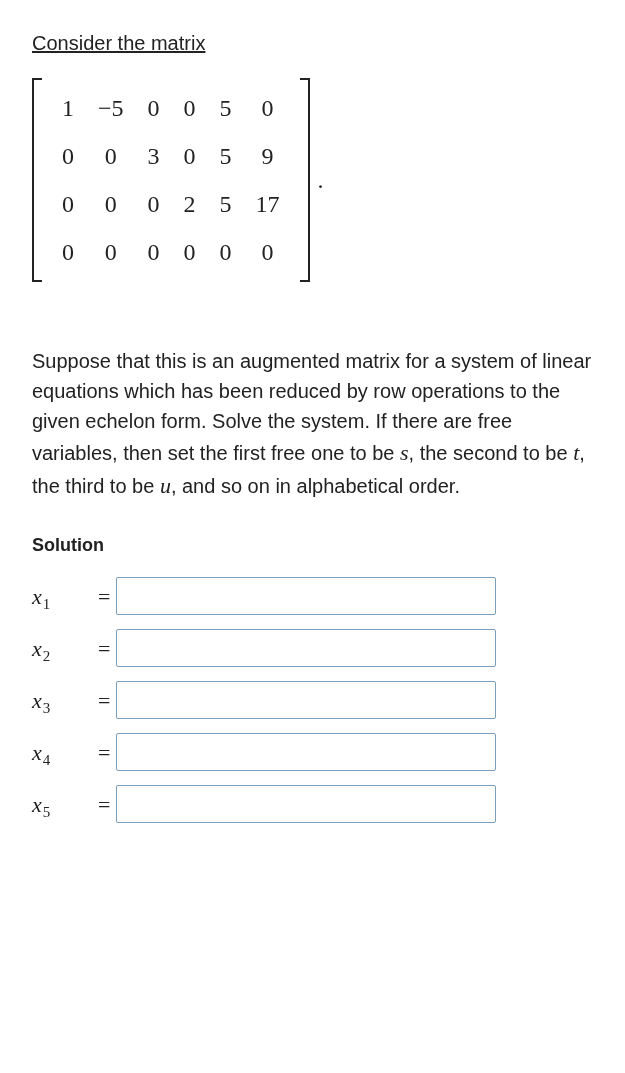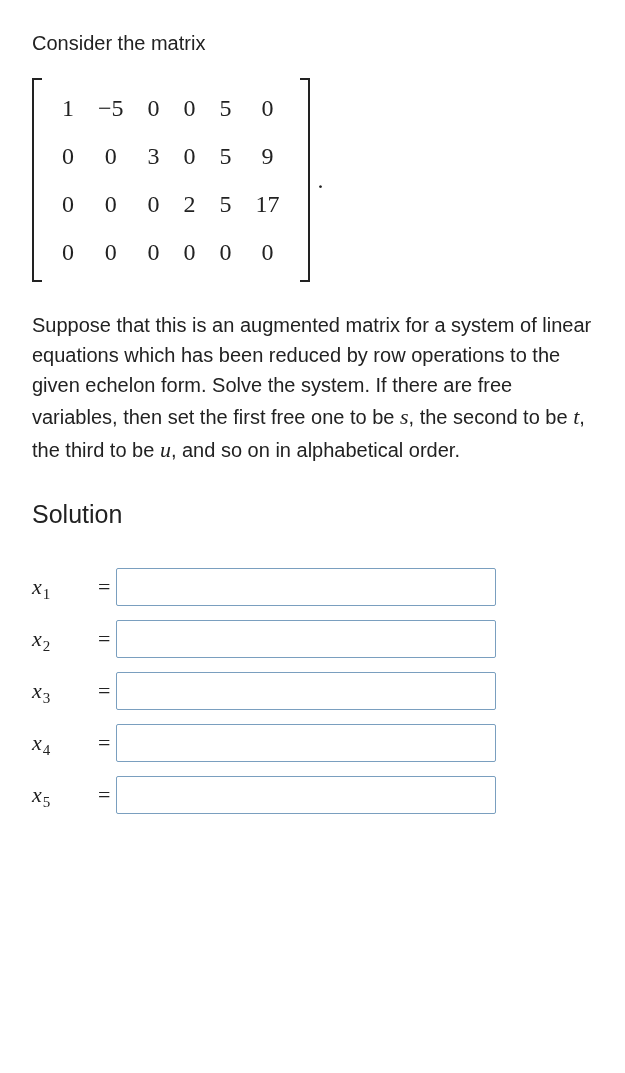--- a/index.html
+++ b/index.html
@@ -10,20 +10,21 @@
     body {
       font-family: Arial, Helvetica, sans-serif;
       font-size: 20px;
       color: #222;
       padding: 28px 32px;
       width: 625px;
       line-height: 1.5;
     }
     .intro-text {
       margin-bottom: 12px;
+      text-decoration: underline;
     }
     .matrix-wrap {
       display: inline-flex;
       align-items: center;
       margin: 8px 0 28px 0;
       font-family: "Times New Roman", Georgia, serif;
       font-size: 24px;
     }
     .matrix {
       position: relative;
@@ -54,30 +55,31 @@
       min-width: 30px;
       font-variant-numeric: lining-nums;
     }
     .matrix-period {
       font-family: "Times New Roman", Georgia, serif;
       font-size: 24px;
       margin-left: 8px;
     }
     .paragraph {
       margin-bottom: 30px;
+      margin-top: 36px;
     }
     .mathvar {
       font-family: "Times New Roman", Georgia, serif;
       font-style: italic;
       font-size: 22px;
     }
     .solution-heading {
-      font-weight: normal;
-      font-size: 25px;
-      margin-bottom: 34px;
+      font-weight: bold;
+      font-size: 18px;
+      margin-bottom: 18px;
     }
     .sol-row {
       display: flex;
       align-items: center;
       margin-bottom: 14px;
     }
     .sol-label {
       font-family: "Times New Roman", Georgia, serif;
       font-style: italic;
       font-size: 22px;

